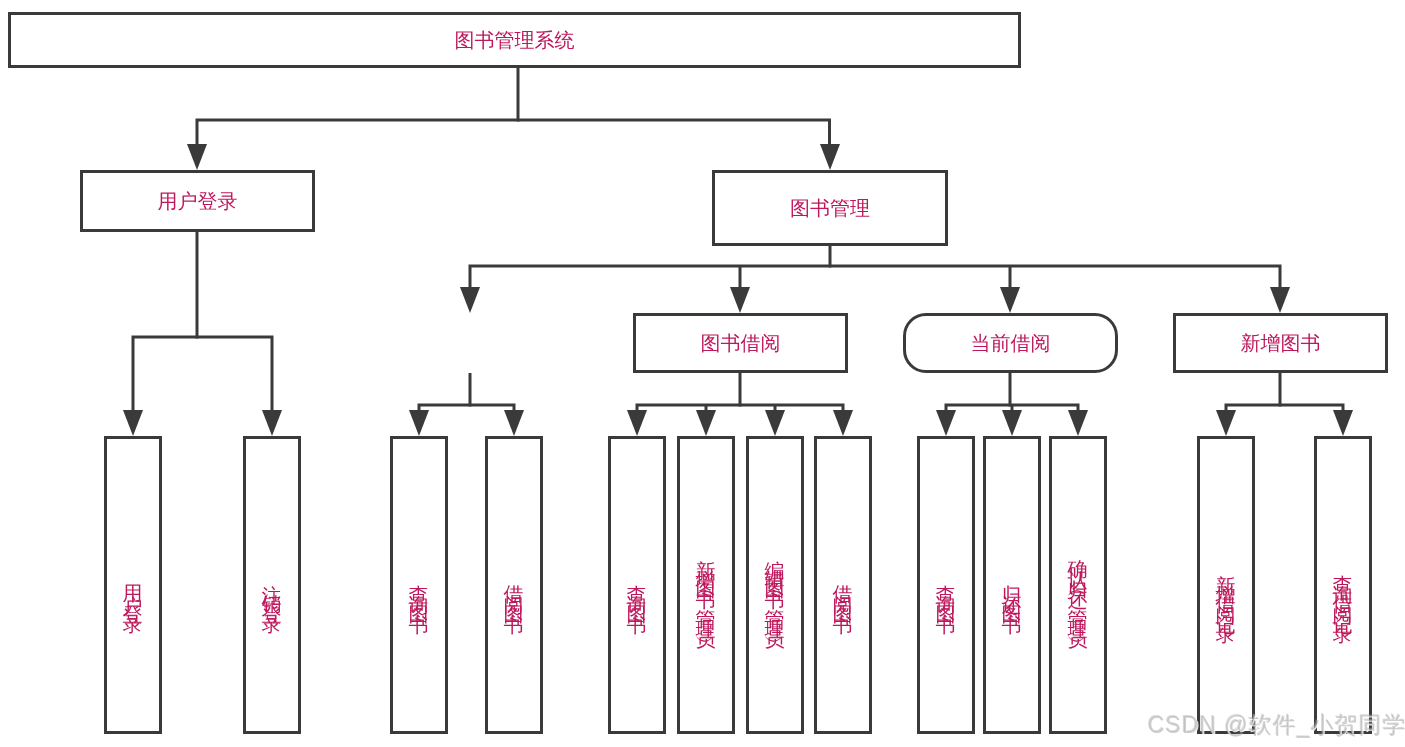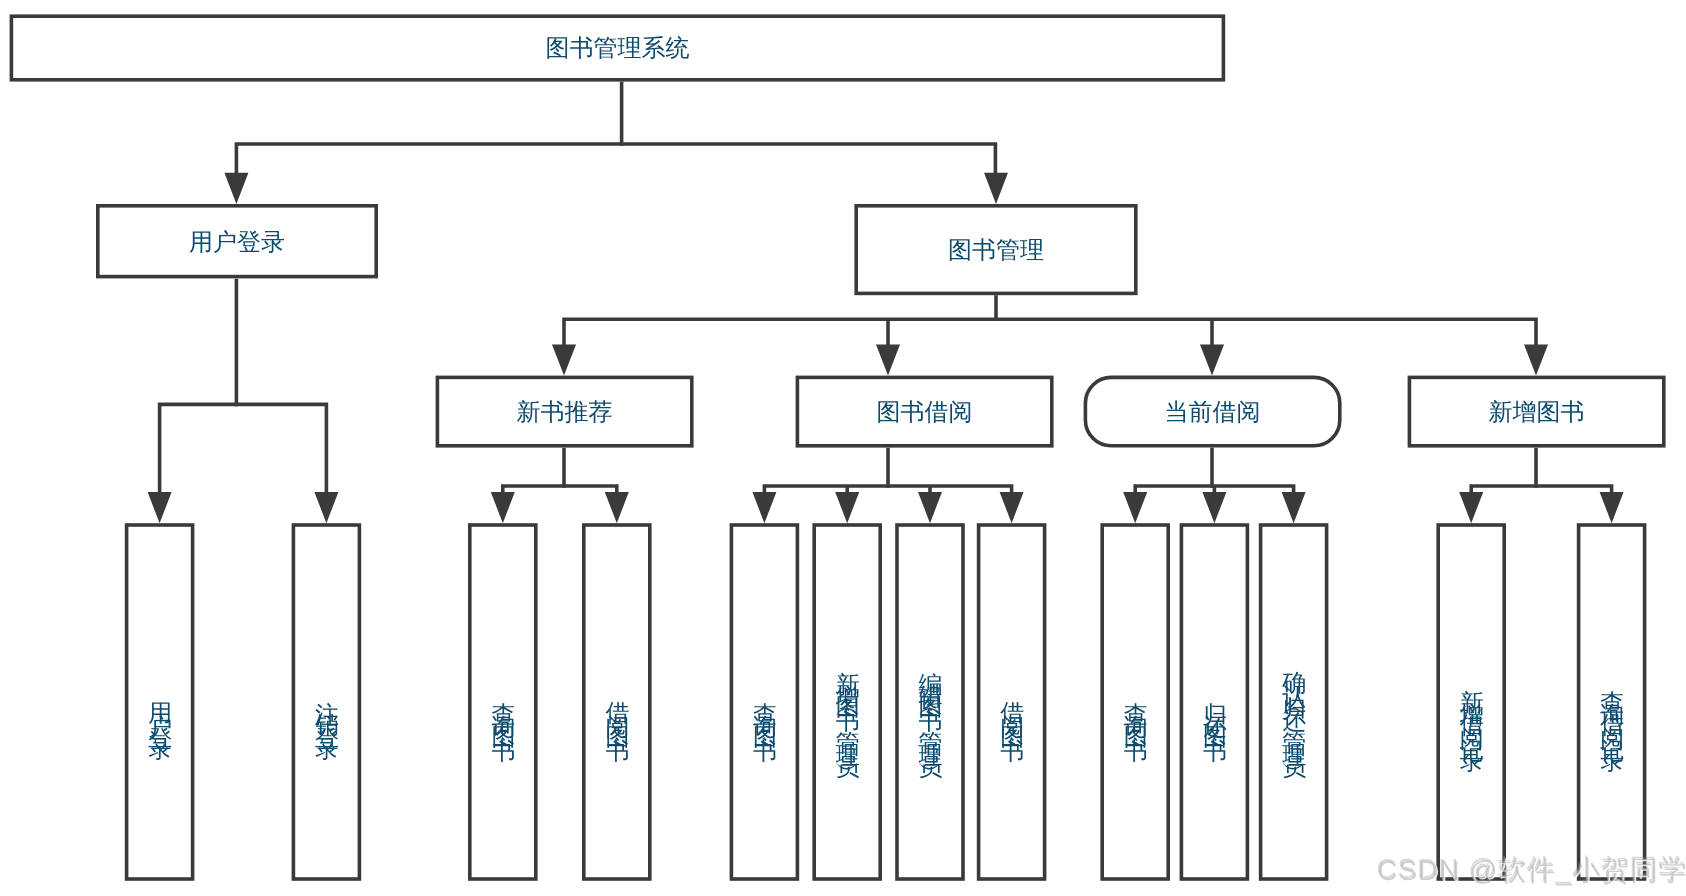--- a/index.html
+++ b/index.html
@@ -18,39 +18,39 @@
     z-index: 1;
   }
   .box {
     position: absolute;
     box-sizing: border-box;
     border: 3px solid #3a3a3a;
     background: #ffffff;
     display: flex;
     align-items: center;
     justify-content: center;
-    color: #0c4a6e;
+    color: #be185d;
     font-size: 20px;
     z-index: 2;
     white-space: nowrap;
   }
   .vbox {
     writing-mode: vertical-rl;
     text-orientation: mixed;
     letter-spacing: 10px;
     line-height: 1;
     padding-top: 8px;
   }
   
   .n-root    { left: 8px;    top: 12px;  width: 1013px; height: 56px; }
   .n-login   { left: 80px;   top: 170px; width: 235px;  height: 62px; }
   .n-mgmt    { left: 712px;  top: 170px; width: 236px;  height: 76px; }
   .n-l3      { top: 313px;   height: 60px; width: 215px; }
   .n-newrec  { left: 363px; }
-  .n-borrow  { left: 663px; }
+  .n-borrow  { left: 633px; }
   .n-current { left: 903px; border-radius: 23px; }
   .n-records { left: 1173px; }
   .leaf      { top: 436px; height: 298px; width: 58px; }
   .lf-1  { left: 104px; }
   .lf-2  { left: 243px; }
   .lf-3  { left: 390px; }
   .lf-4  { left: 485px; }
   .lf-5  { left: 608px; }
   .lf-6  { left: 677px; }
   .lf-7  { left: 746px; }
@@ -131,21 +131,20 @@
       <polygon points="1216,410 1236,410 1226,436"></polygon>
       <polygon points="1333,410 1353,410 1343,436"></polygon>
     </g>
   </svg>
 
   <div class="box n-root">图书管理系统</div>
 
   <div class="box n-login">用户登录</div>
   <div class="box n-mgmt">图书管理</div>
 
-  <div class="box n-l3 n-newrec">新书推荐</div>
   <div class="box n-l3 n-borrow">图书借阅</div>
   <div class="box n-l3 n-current">当前借阅</div>
   <div class="box n-l3 n-records">新增图书</div>
 
   <div class="box vbox leaf lf-1">用户登录</div>
   <div class="box vbox leaf lf-2">注销登录</div>
 
   <div class="box vbox leaf lf-3">查询图书</div>
   <div class="box vbox leaf lf-4">借阅图书</div>
 

